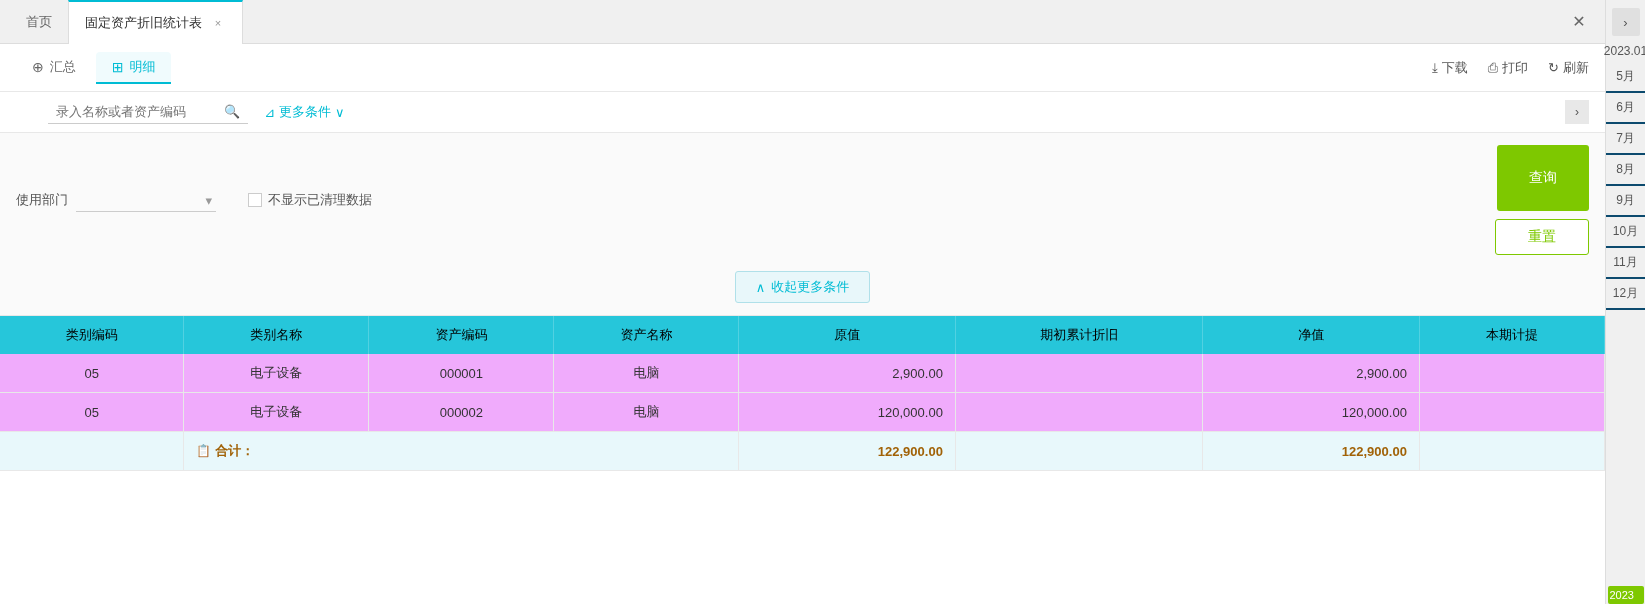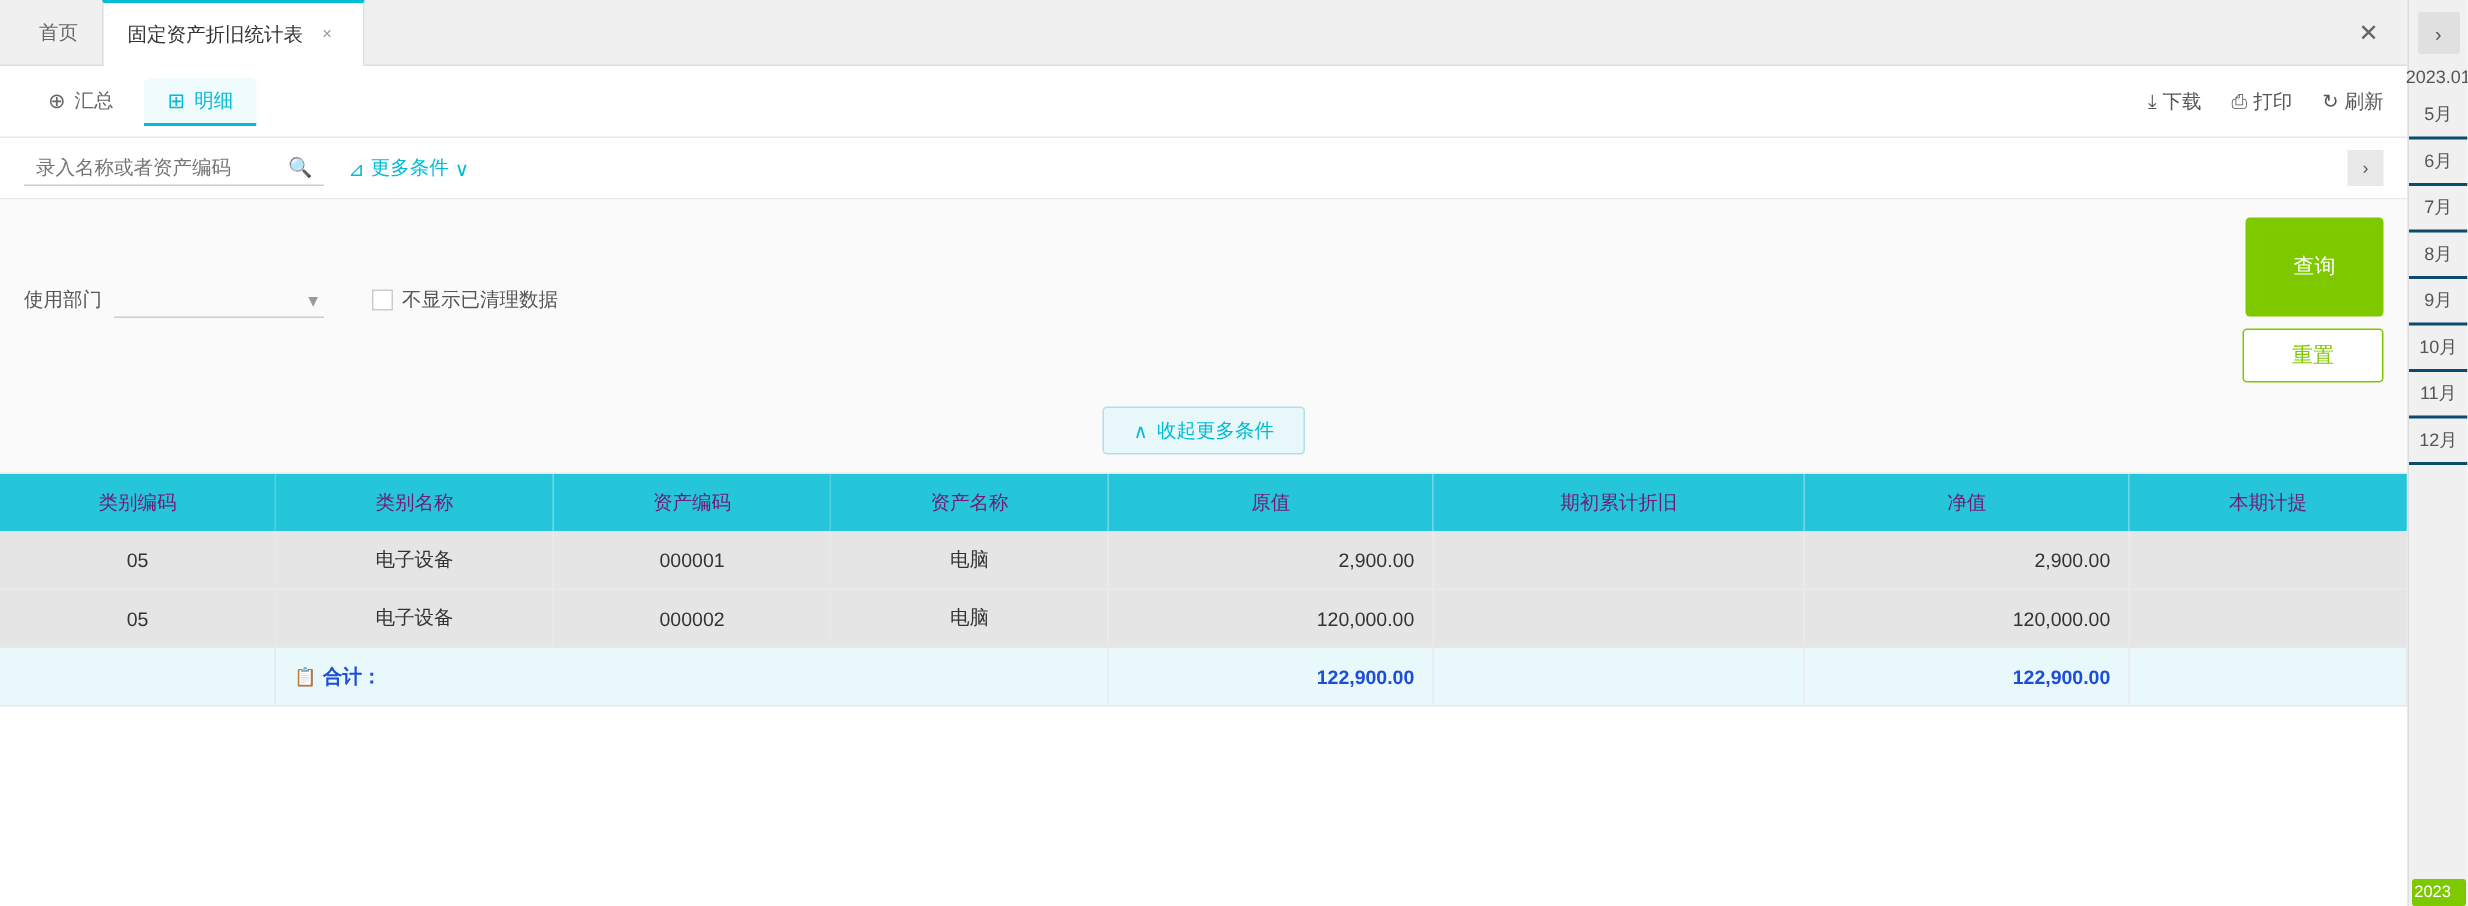--- a/index.html
+++ b/index.html
@@ -156,20 +156,21 @@
       background: #fff;
     }
 
     .search-input-wrap {
       display: flex;
       align-items: center;
       gap: 8px;
       border-bottom: 1px solid #ccc;
       padding: 4px 8px;
       min-width: 200px;
+      margin-left: 32px;
     }
 
     .search-input {
       border: none;
       outline: none;
       font-size: 13px;
       color: #999;
       background: transparent;
       width: 160px;
     }
@@ -324,55 +325,55 @@
       overflow: auto;
     }
 
     table {
       width: 100%;
       border-collapse: collapse;
     }
 
     thead tr {
       background: #26c6da;
-      color: #701a75;
+      color: #000000;
     }
 
     thead th {
       padding: 10px 12px;
       font-weight: normal;
       font-size: 13px;
       text-align: center;
       border-right: 1px solid rgba(255,255,255,0.2);
       white-space: nowrap;
     }
 
     tbody tr {
-      background: #e5e5e5;
+      background: #f0abfc;
       border-bottom: 1px solid #e8e8e8;
     }
 
     tbody td {
       padding: 10px 12px;
       font-size: 13px;
       text-align: center;
       border-right: 1px solid #e8e8e8;
     }
 
     tbody td.num {
       text-align: right;
     }
 
     .total-row {
       background: #e8f8fb !important;
       font-weight: bold;
     }
 
     .total-row td {
-      color: #1d4ed8;
+      color: #a16207;
     }
 
     
     .right-sidebar {
       width: 40px;
       background: #f0f0f0;
       border-left: 1px solid #ddd;
       display: flex;
       flex-direction: column;
       align-items: center;

